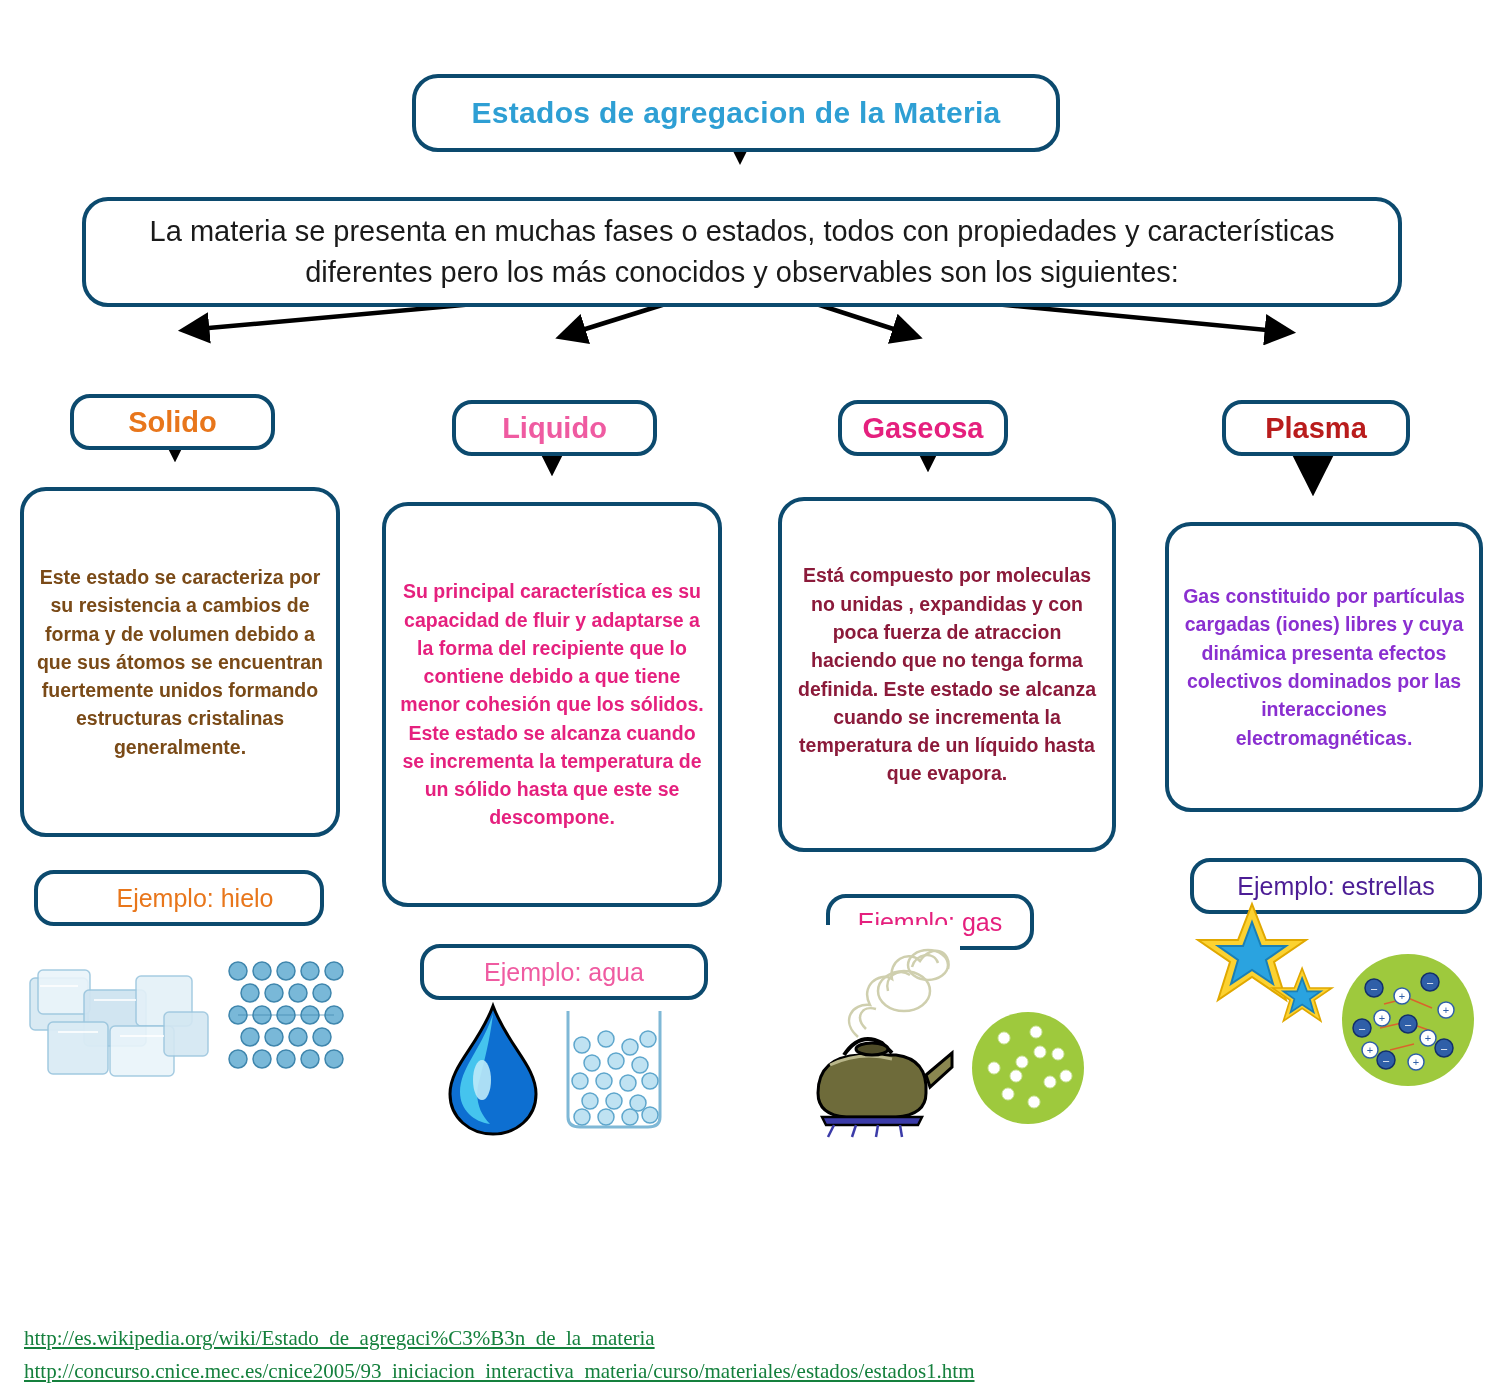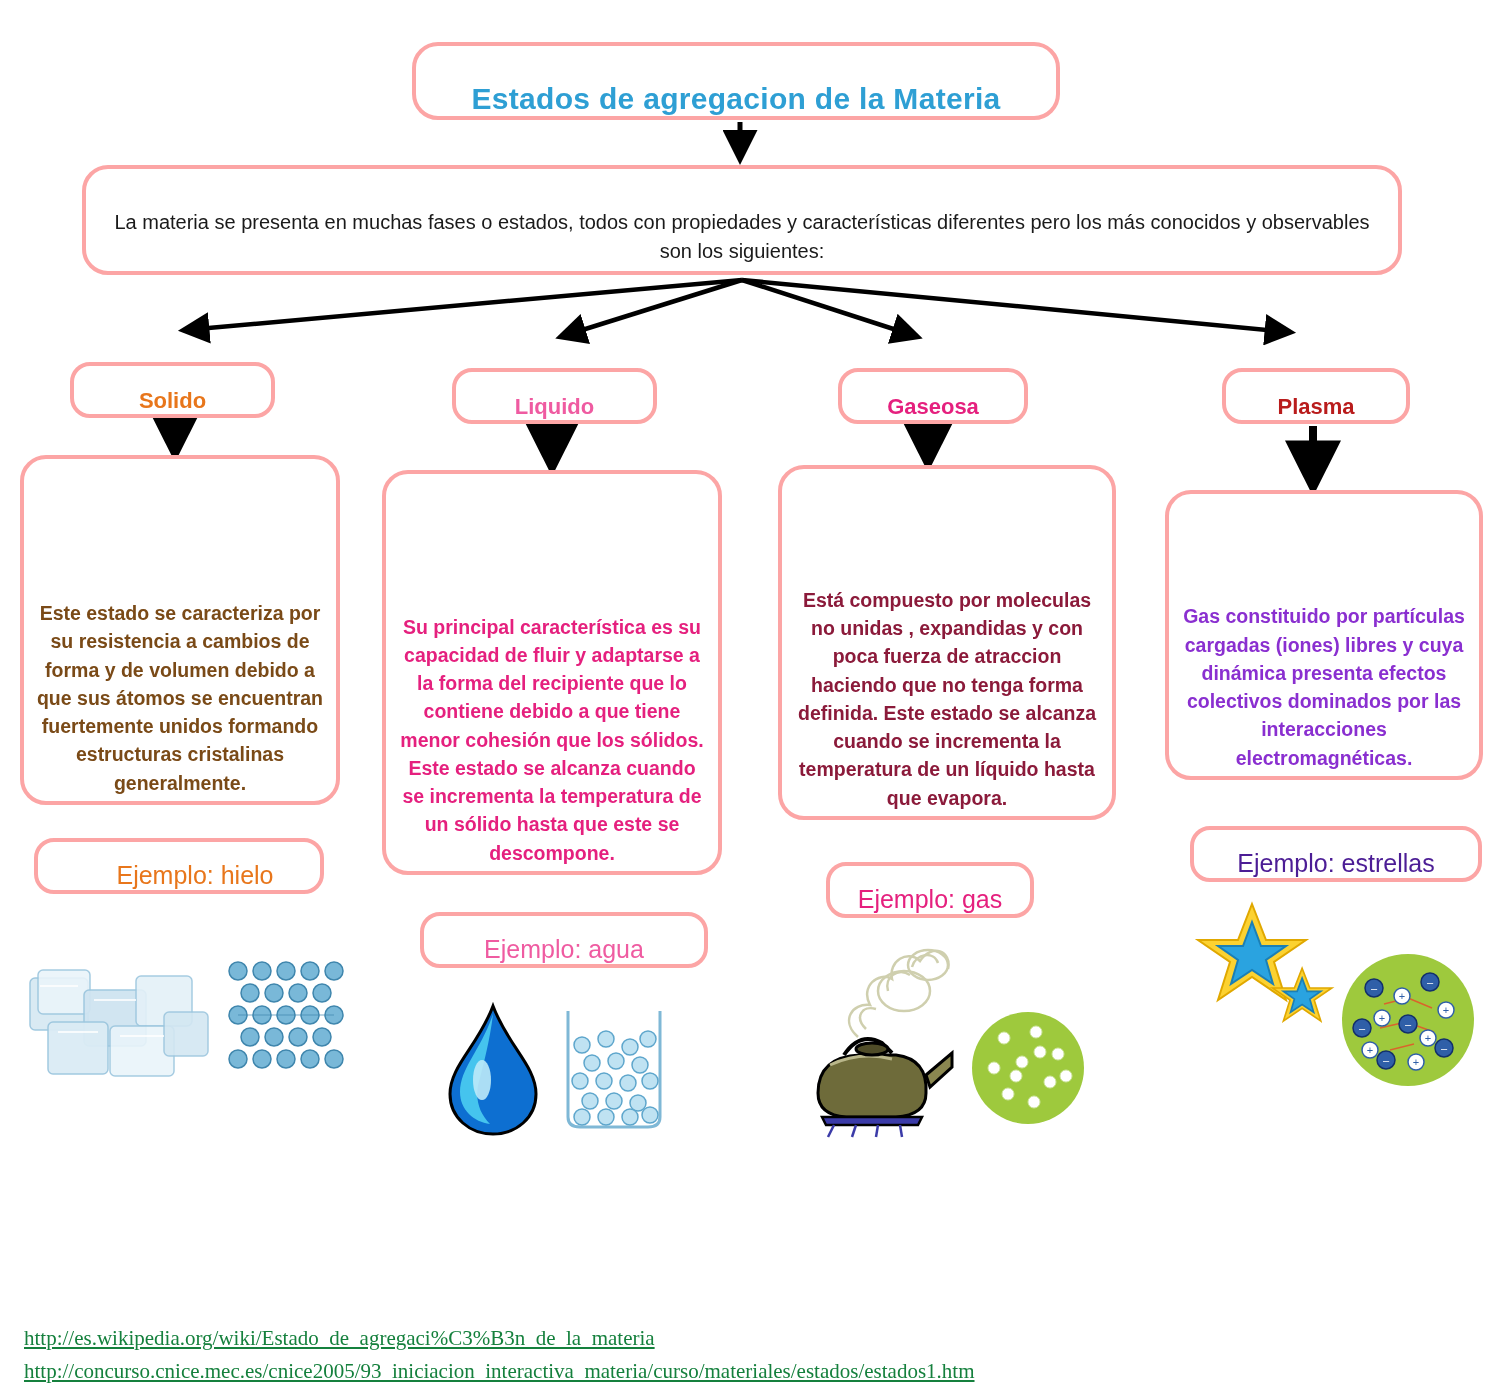--- a/index.html
+++ b/index.html
@@ -16,26 +16,27 @@
   }
   .canvas {
     position: absolute;
     left: 0; top: 0;
     width: 1502px;
     height: 1400px;
   }
   .node {
     position: absolute;
     box-sizing: border-box;
-    border: 4px solid #fca5a5;
+    border: 4px solid #0c4a6e;
     background: #ffffff;
     display: flex;
-    align-items: flex-end;
+    align-items: center;
     justify-content: center;
     text-align: center;
+    margin-top: 32px;
   }
   .rounded-lg { border-radius: 26px; }
   .rounded-md { border-radius: 20px; }
 
   
   #title-box {
     left: 412px; top: 42px; width: 648px; height: 78px;
   }
   #title-box .txt {
     color: #2e9fd4;
@@ -44,35 +45,35 @@
     letter-spacing: 0.3px;
   }
 
   
   #intro-box {
     left: 82px; top: 165px; width: 1320px; height: 110px;
     padding: 6px 18px;
   }
   #intro-box .txt {
     color: #1a1a1a;
-    font-size: 20px;
+    font-size: 29px;
     line-height: 1.42;
   }
 
   
   .state-head { height: 56px; }
   .state-head .txt {
-    font-size: 22px;
+    font-size: 29px;
     font-weight: bold;
   }
   #head-solido { left: 70px; top: 362px; width: 205px; }
   #head-solido .txt { color: #e8761b; }
   #head-liquido { left: 452px; top: 368px; width: 205px; }
   #head-liquido .txt { color: #ef5ba1; }
-  #head-gaseosa { left: 838px; top: 368px; width: 190px; }
+  #head-gaseosa { left: 838px; top: 368px; width: 170px; }
   #head-gaseosa .txt { color: #e5207e; }
   #head-plasma { left: 1222px; top: 368px; width: 188px; }
   #head-plasma .txt { color: #b91c1c; }
 
   
   .desc .txt {
     font-size: 19.5px;
     font-weight: bold;
     line-height: 1.45;
     padding: 4px 10px;

